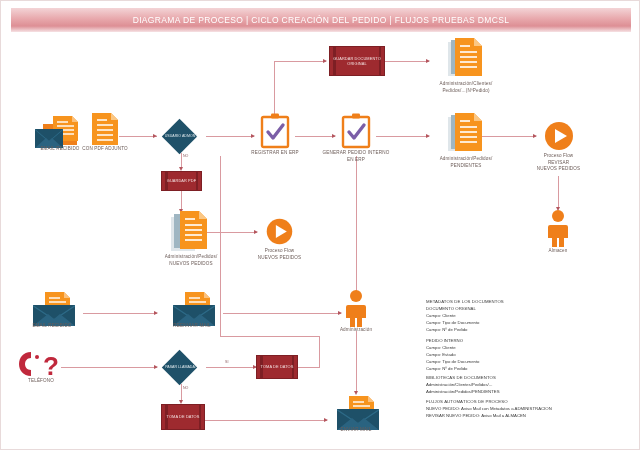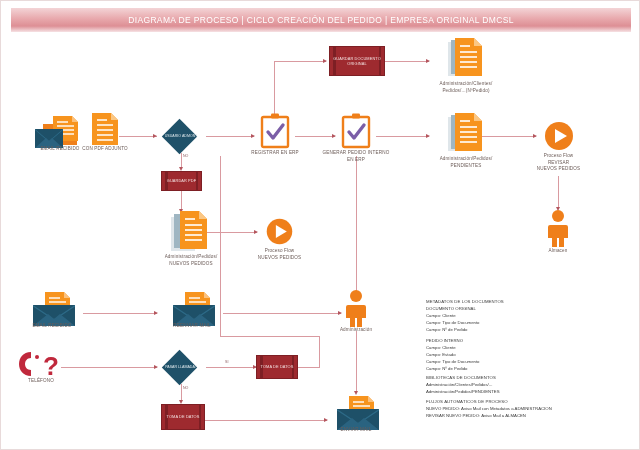--- a/index.html
+++ b/index.html
@@ -82,21 +82,21 @@
   .legend{position:absolute;font-size:4.3px;color:#3a3a3a;line-height:1.62;white-space:nowrap;}
   .legend .hd{letter-spacing:.1px;}
   .legend .sp{display:block;height:4px;}
 </style>
 </head>
 <body>
 
 <div id="canvas">
 
   <div id="header">
-    <div id="header-title">DIAGRAMA DE PROCESO | CICLO CREACIÓN DEL PEDIDO | EMPRESA ORIGINAL DMCSL</div>
+    <div id="header-title">DIAGRAMA DE PROCESO | CICLO CREACIÓN DEL PEDIDO | FLUJOS PRUEBAS DMCSL</div>
   </div>
 
   <div class="h-line" style="left:118px;top:135px;width:38px;"></div>
   <div class="arrow-r" style="left:152px;top:132.5px;"></div>
 
   <div class="h-line" style="left:205px;top:135px;width:48px;"></div>
   <div class="arrow-r" style="left:250px;top:132.5px;"></div>
 
   <div class="v-line" style="left:180px;top:152px;height:16px;"></div>
   <div class="arrow-d" style="left:177.5px;top:166px;"></div>

